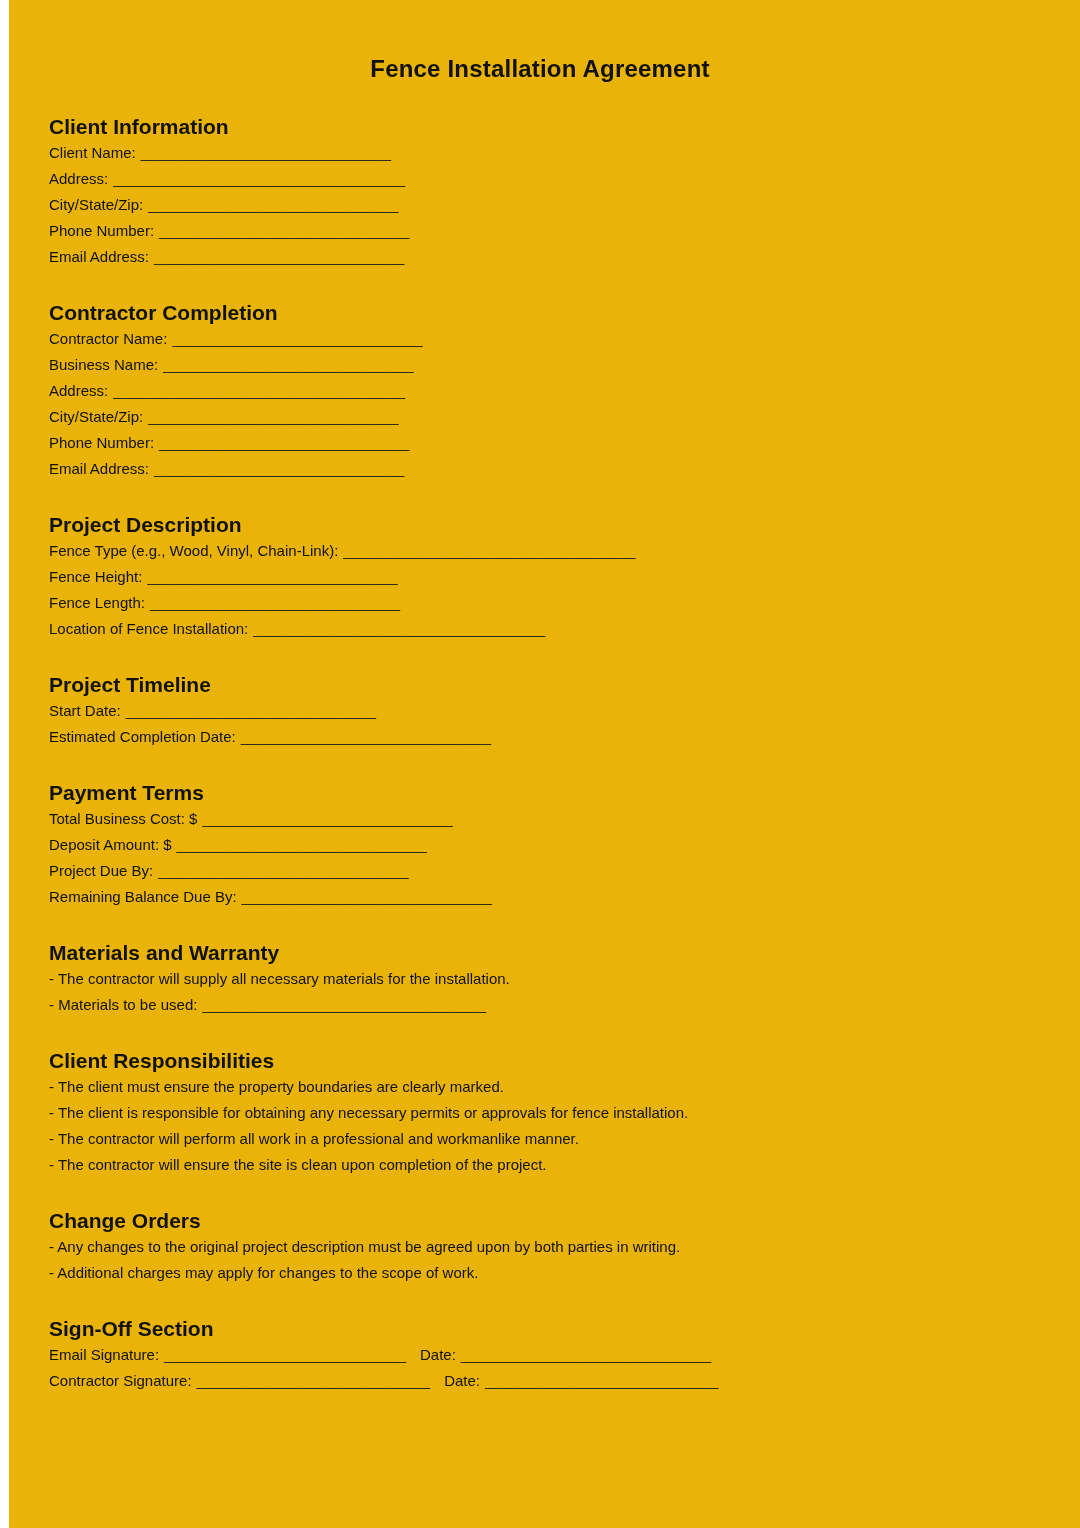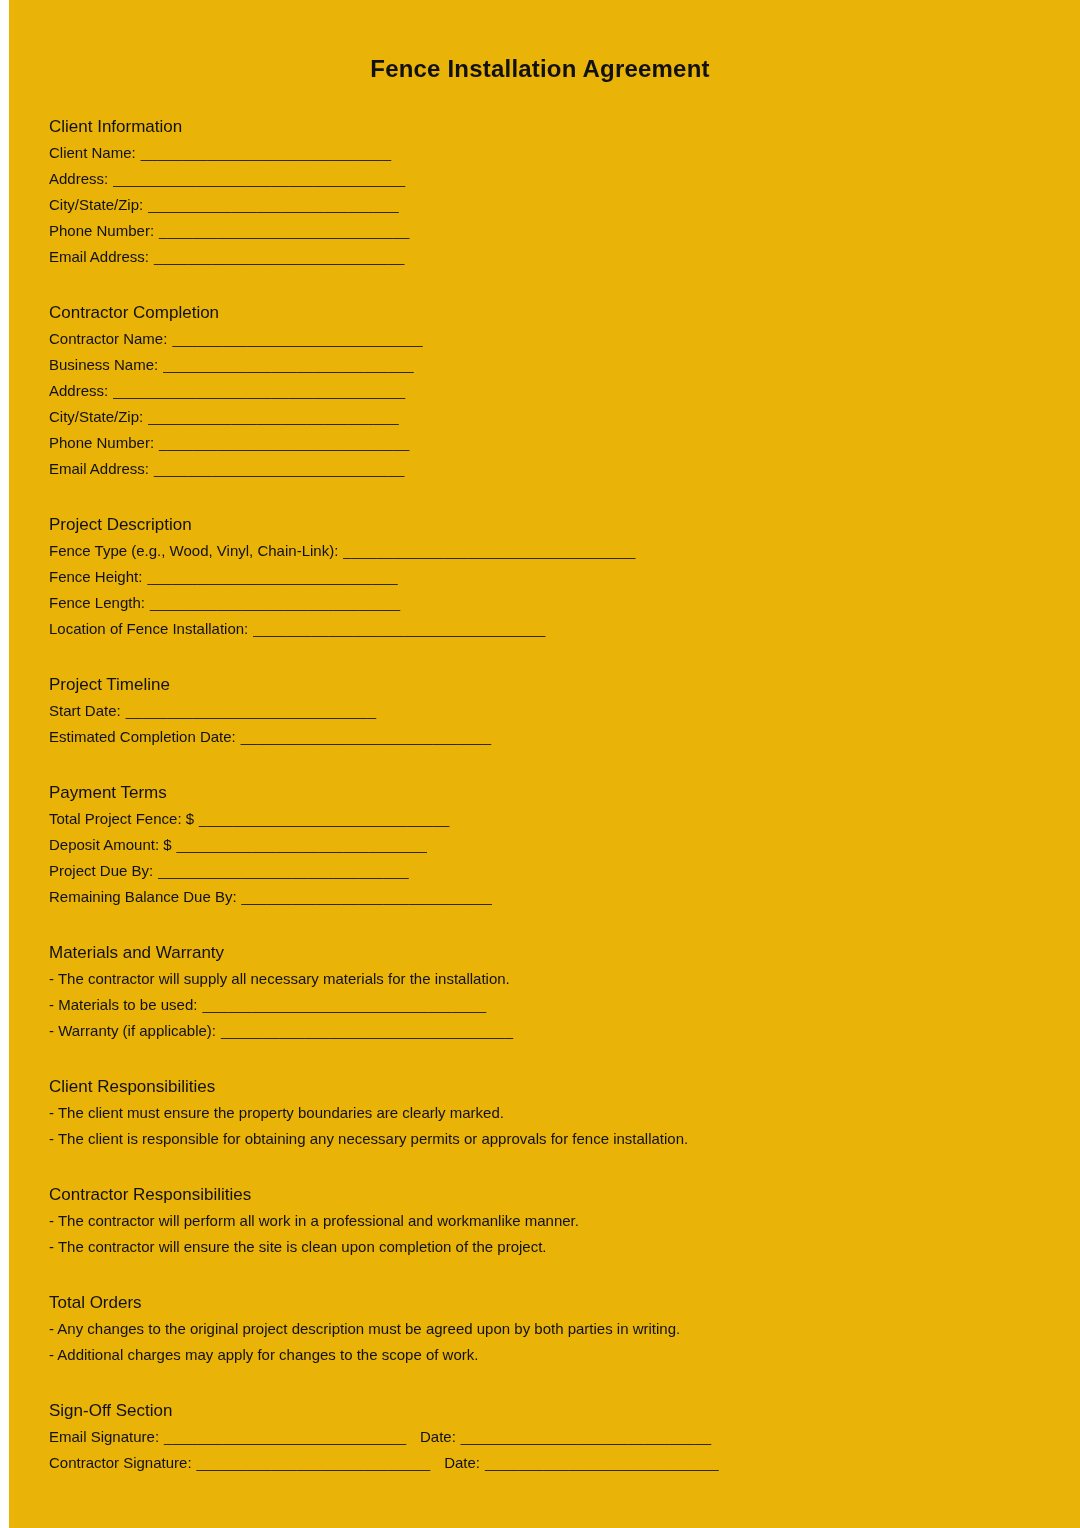--- a/index.html
+++ b/index.html
@@ -16,23 +16,23 @@
   }
   h1.doc-title {
     font-size: 24px;
     line-height: 30px;
     font-weight: 700;
     text-align: center;
     margin: 0 0 19px 0;
     letter-spacing: 0.2px;
   }
   .section h2 {
-    font-size: 17px;
+    font-size: 21px;
     line-height: 26px;
-    font-weight: 400;
+    font-weight: 700;
     margin: 30px 0 0 0;
   }
   .line {
     font-size: 15px;
     line-height: 26px;
     white-space: nowrap;
   }
   .blank {
     margin-left: 5px;
     color: #222222;
@@ -74,47 +74,45 @@
   </div>
 
   <div class="section">
     <h2>Project Timeline</h2>
     <div class="line"><span>Start Date:</span><span class="blank">______________________________</span></div>
     <div class="line"><span>Estimated Completion Date:</span><span class="blank">______________________________</span></div>
   </div>
 
   <div class="section">
     <h2>Payment Terms</h2>
-    <div class="line"><span>Total Project Fence: $</span><span class="blank">______________________________</span></div>
+    <div class="line"><span>Total Business Cost: $</span><span class="blank">______________________________</span></div>
     <div class="line"><span>Deposit Amount: $</span><span class="blank">______________________________</span></div>
     <div class="line"><span>Project Due By:</span><span class="blank">______________________________</span></div>
     <div class="line"><span>Remaining Balance Due By:</span><span class="blank">______________________________</span></div>
   </div>
 
   <div class="section">
     <h2>Materials and Warranty</h2>
     <div class="line"><span>- The contractor will supply all necessary materials for the installation.</span></div>
     <div class="line"><span>- Materials to be used:</span><span class="blank">__________________________________</span></div>
-    <div class="line"><span>- Warranty (if applicable):</span><span class="blank">___________________________________</span></div>
   </div>
 
   <div class="section">
     <h2>Client Responsibilities</h2>
     <div class="line"><span>- The client must ensure the property boundaries are clearly marked.</span></div>
     <div class="line"><span>- The client is responsible for obtaining any necessary permits or approvals for fence installation.</span></div>
   </div>
 
   <div class="section">
-    <h2>Contractor Responsibilities</h2>
     <div class="line"><span>- The contractor will perform all work in a professional and workmanlike manner.</span></div>
     <div class="line"><span>- The contractor will ensure the site is clean upon completion of the project.</span></div>
   </div>
 
   <div class="section">
-    <h2>Total Orders</h2>
+    <h2>Change Orders</h2>
     <div class="line"><span>- Any changes to the original project description must be agreed upon by both parties in writing.</span></div>
     <div class="line"><span>- Additional charges may apply for changes to the scope of work.</span></div>
   </div>
 
   <div class="section">
     <h2>Sign-Off Section</h2>
     <div class="line"><span>Email Signature:</span><span class="blank">_____________________________</span><span class="date-label">Date:</span><span class="blank">______________________________</span></div>
     <div class="line"><span>Contractor Signature:</span><span class="blank">____________________________</span><span class="date-label">Date:</span><span class="blank">____________________________</span></div>
   </div>
 

